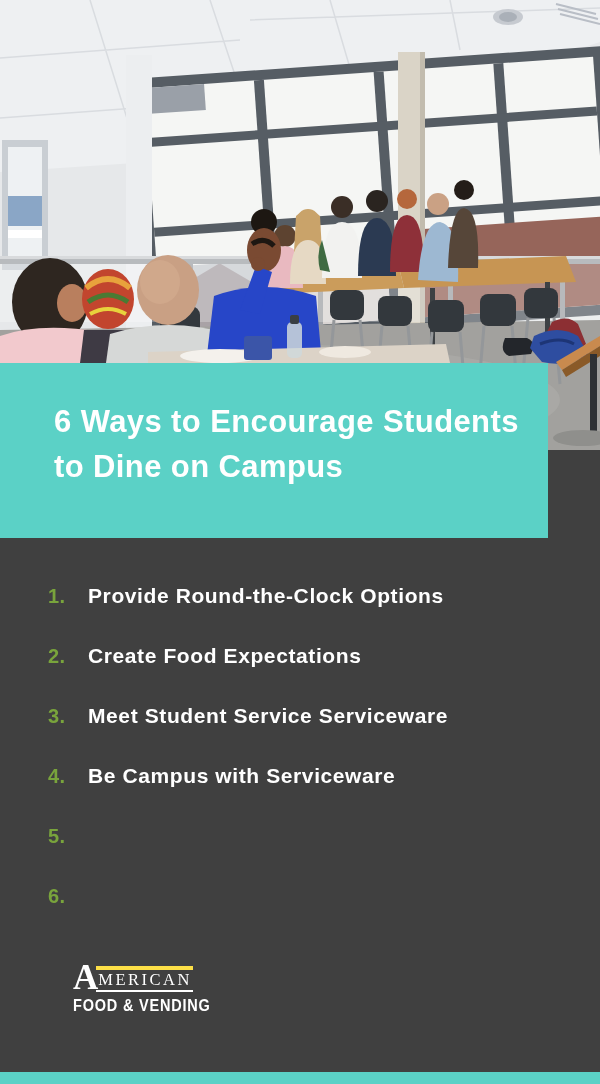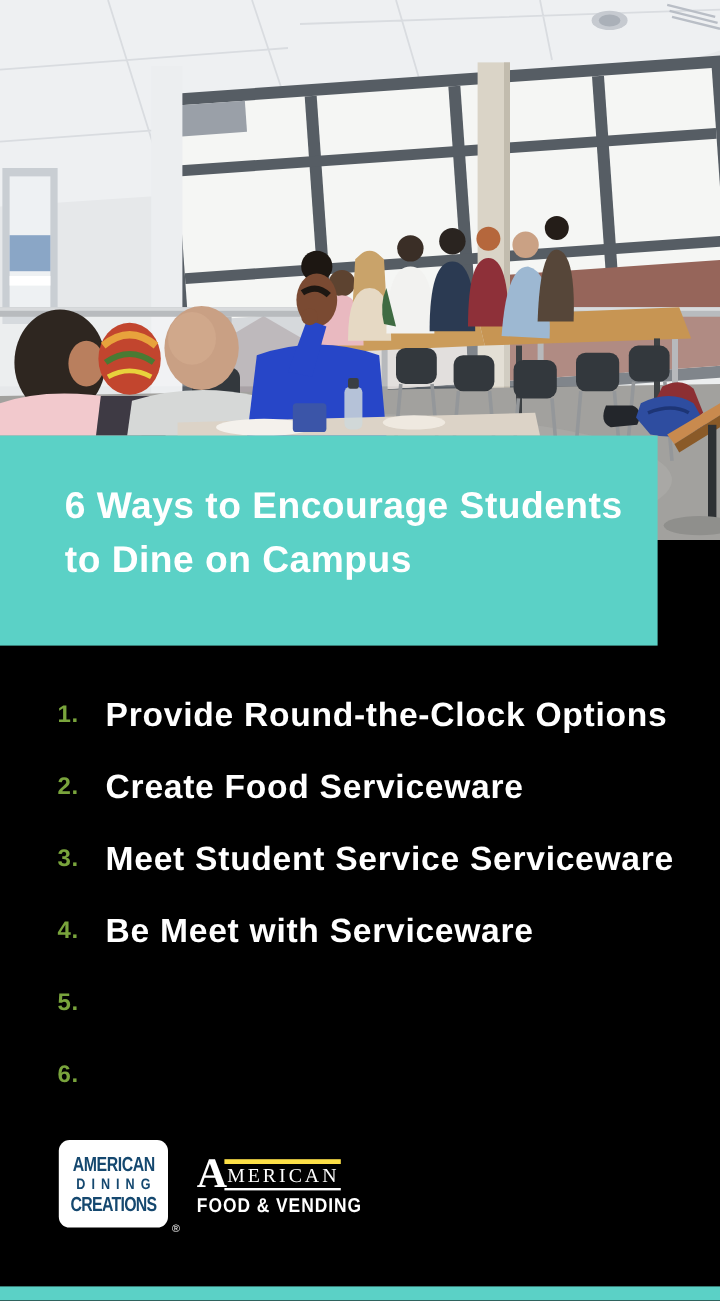--- a/index.html
+++ b/index.html
@@ -1,20 +1,20 @@
 <!DOCTYPE html>
 <html><head>
 <meta charset="utf-8">
 <style>
   html,body{margin:0;padding:0;background:#222;}
   .poster{
     position:relative;
     width:600px;height:1084px;
     margin:0 auto;
-    background:#000000;
+    background:#404040;
     overflow:hidden;
     font-family:"Liberation Sans", sans-serif;
   }
   
   .photo{
     position:absolute;top:0;left:0;width:600px;height:450px;
   }
   
   .banner{
     position:absolute;top:363px;left:0;width:548px;height:175px;
@@ -39,21 +39,21 @@
     display:flex;align-items:center;height:60px;
   }
   .list-num{
     width:40px;flex:0 0 40px;
     color:#79a43c;
     font-size:20px;font-weight:bold;
     letter-spacing:0.5px;
   }
   .list-label{
     color:#ffffff;
-    font-size:28px;font-weight:bold;
+    font-size:21px;font-weight:bold;
     letter-spacing:0.6px;
   }
   
   .logos{
     position:absolute;top:950px;left:49px;
     display:flex;align-items:flex-start;
   }
   .adc-wrap{position:relative;}
   .adc-box{
     width:91px;height:73px;
@@ -264,47 +264,39 @@
     <h1>6 Ways to Encourage Students to Dine on Campus</h1>
   </div>
 
   <div class="list">
     <div class="list-row">
       <span class="list-num">1.</span>
       <span class="list-label">Provide Round-the-Clock Options</span>
     </div>
     <div class="list-row">
       <span class="list-num">2.</span>
-      <span class="list-label">Create Food Serviceware</span>
+      <span class="list-label">Create Food Expectations</span>
     </div>
     <div class="list-row">
       <span class="list-num">3.</span>
       <span class="list-label">Meet Student Service Serviceware</span>
     </div>
     <div class="list-row">
       <span class="list-num">4.</span>
-      <span class="list-label">Be Meet with Serviceware</span>
+      <span class="list-label">Be Campus with Serviceware</span>
     </div>
     <div class="list-row">
       <span class="list-num">5.</span>
     </div>
     <div class="list-row">
       <span class="list-num">6.</span>
     </div>
   </div>
 
   <div class="logos">
-    <div class="adc-wrap">
-      <div class="adc-box">
-        <span class="adc-line1">AMERICAN</span>
-        <span class="adc-line2">DINING</span>
-        <span class="adc-line3">CREATIONS</span>
-      </div>
-      <span class="adc-reg">®</span>
-    </div>
     <div class="afv">
       <div class="afv-top">
         <span class="afv-a">A</span>
         <span class="afv-merican">MERICAN</span>
       </div>
       <div class="afv-bottom">FOOD &amp; VENDING</div>
     </div>
   </div>
 
   <div class="strip"></div>

